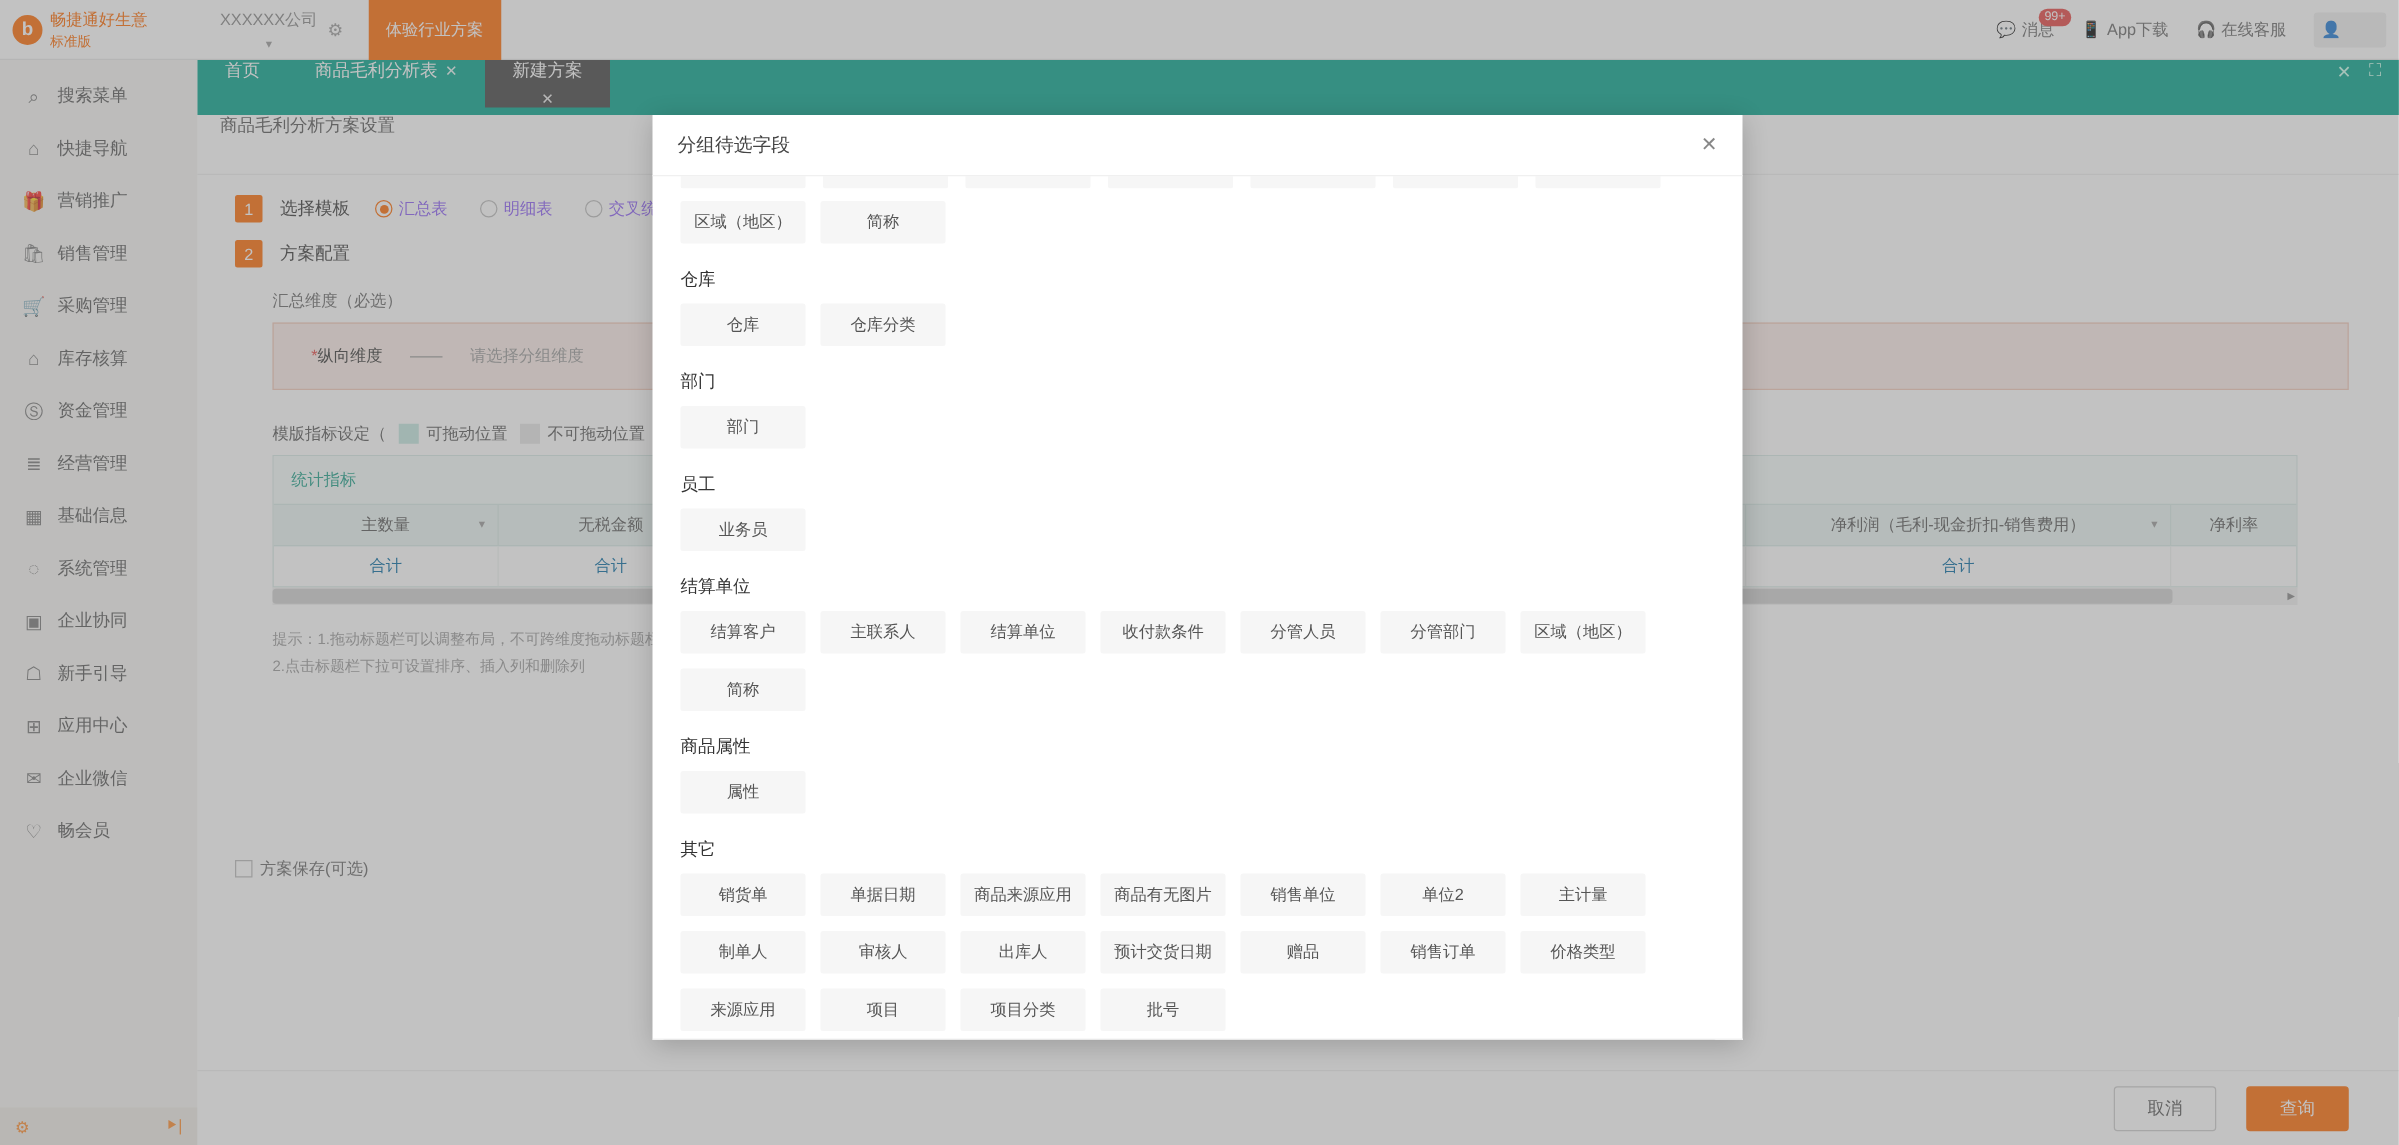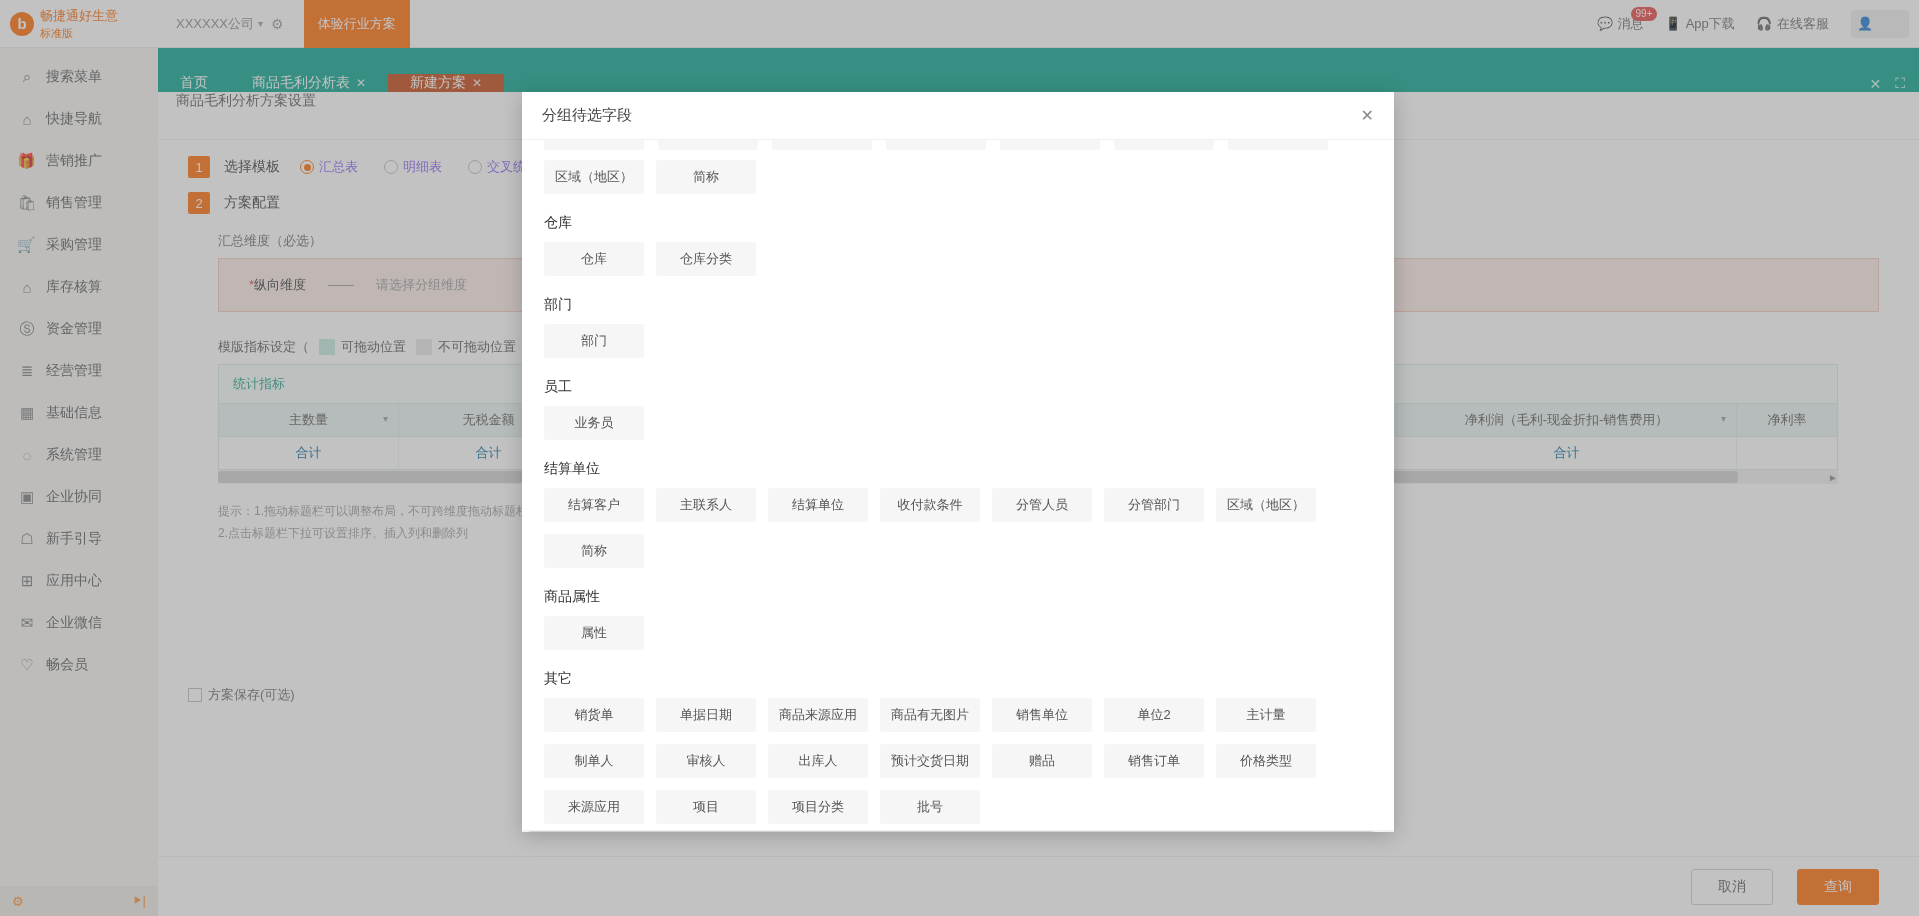--- a/index.html
+++ b/index.html
@@ -5,39 +5,39 @@
   * { box-sizing: border-box; margin: 0; padding: 0; font-family: "Microsoft YaHei", -apple-system, sans-serif; }
   html, body { width: 1919px; height: 916px; overflow: hidden; background: #fff; color: #333; font-size: 13px; }
 
   
   .header { position: absolute; top:0; left:0; right:0; height:48px; background:#fff; border-bottom:1px solid #e8e8e8; display:flex; align-items:center; padding:0 10px; }
   .logo { display:flex; align-items:center; gap:6px; width:146px; }
   .logo-badge { width:24px; height:24px; background:#ff6a00; border-radius:50%; color:#fff; display:flex; align-items:center; justify-content:center; font-weight:bold; font-size:15px;}
   .logo-text { font-size:13px; color:#ff6a00; font-weight:400; }
   .logo-sub { font-size:11px; color:#ff6a00; margin-top:1px;}
   .company { margin-left:20px; display:flex; align-items:center; color:#888; gap:140px;}
-  .company-select { display:flex; align-items:center; gap:4px;}
+  .company-select { display:flex; align-items:center; gap:4px;flex-direction:column;}
   .chev { font-size:10px; color:#999;}
   .gear { color:#999; margin-left:8px; font-size:14px;}
   .trybtn { margin-left:20px; background:#ff6a00; color:#fff; border:none; padding:20px 14px; border-radius:3px; font-size:13px;}
   .header-right { margin-left:auto; display:flex; align-items:center; gap:22px; color:#666;}
   .hr-item { display:flex; align-items:center; gap:4px; font-size:13px; position:relative;}
   .badge99 { position:absolute; top:-8px; right:-14px; background:#e64340; color:#fff; font-size:10px; border-radius:8px; padding:0 5px; line-height:14px;}
   .avatar { width:58px; height:28px; background:#eee; border-radius:3px; display:flex; align-items:center; justify-content:flex-start; padding-left:6px; color:#bbb;}
 
   
   .sidebar { position:absolute; top:48px; left:0; width:158px; bottom:0; background:#f6f5f3; padding-top:8px;}
   .side-item { display:flex; align-items:center; gap:10px; padding:12px 18px; color:#555; font-size:14px;}
   .side-icon { width:18px; height:18px; display:flex; align-items:center; justify-content:center; color:#777; font-size:15px;}
   .sidebar-bottom { position:absolute; bottom:0; left:0; right:0; height:30px; background:#efece6; display:flex; align-items:center; justify-content:space-between; padding:0 12px; color:#ff8a2a;}
 
   
-  .tabbar { position:absolute; top:48px; left:158px; right:0; height:44px; background:#00a28a; display:flex; align-items:flex-end; }
+  .tabbar { position:absolute; top:48px; left:158px; right:0; height:44px; background:#00a28a; display:flex; align-items:flex-start; }
   .tab { color:#fff; padding:0 22px; display:flex; align-items:center; gap:6px; font-size:14px; }
-  .tab.active { background:#c2410c; }
+  .tab.active { background:#404040;flex-direction:column; }
   .tab .x { font-size:12px; opacity:.9;}
   .tabbar-right { margin-left:auto; display:flex; align-items:center; gap:14px; padding-right:14px; color:#cfe;}
   .tb-icon { font-size:14px; }
 
   
   .crumb { position:absolute; top:92px; left:158px; right:0; height:48px; background:#fff; display:flex; align-items:flex-start; padding:0 18px; color:#555; font-size:14px; border-bottom:1px solid #eee;}
 
   
   .main { position:absolute; top:140px; left:158px; right:0; bottom:60px; background:#fff; padding:10px 30px; overflow:hidden;}
   .stepline { display:flex; align-items:center; gap:14px; margin:6px 0 14px;}

